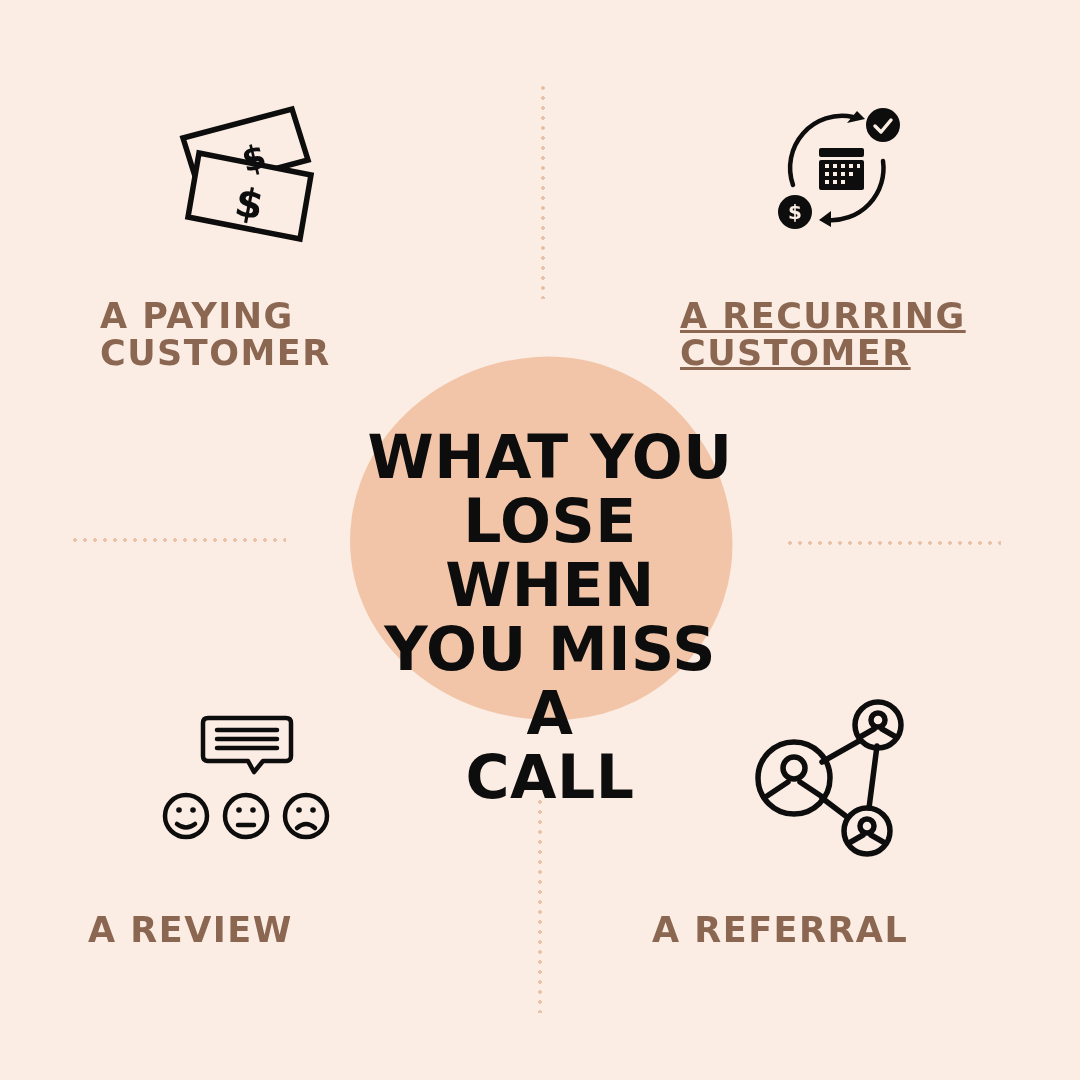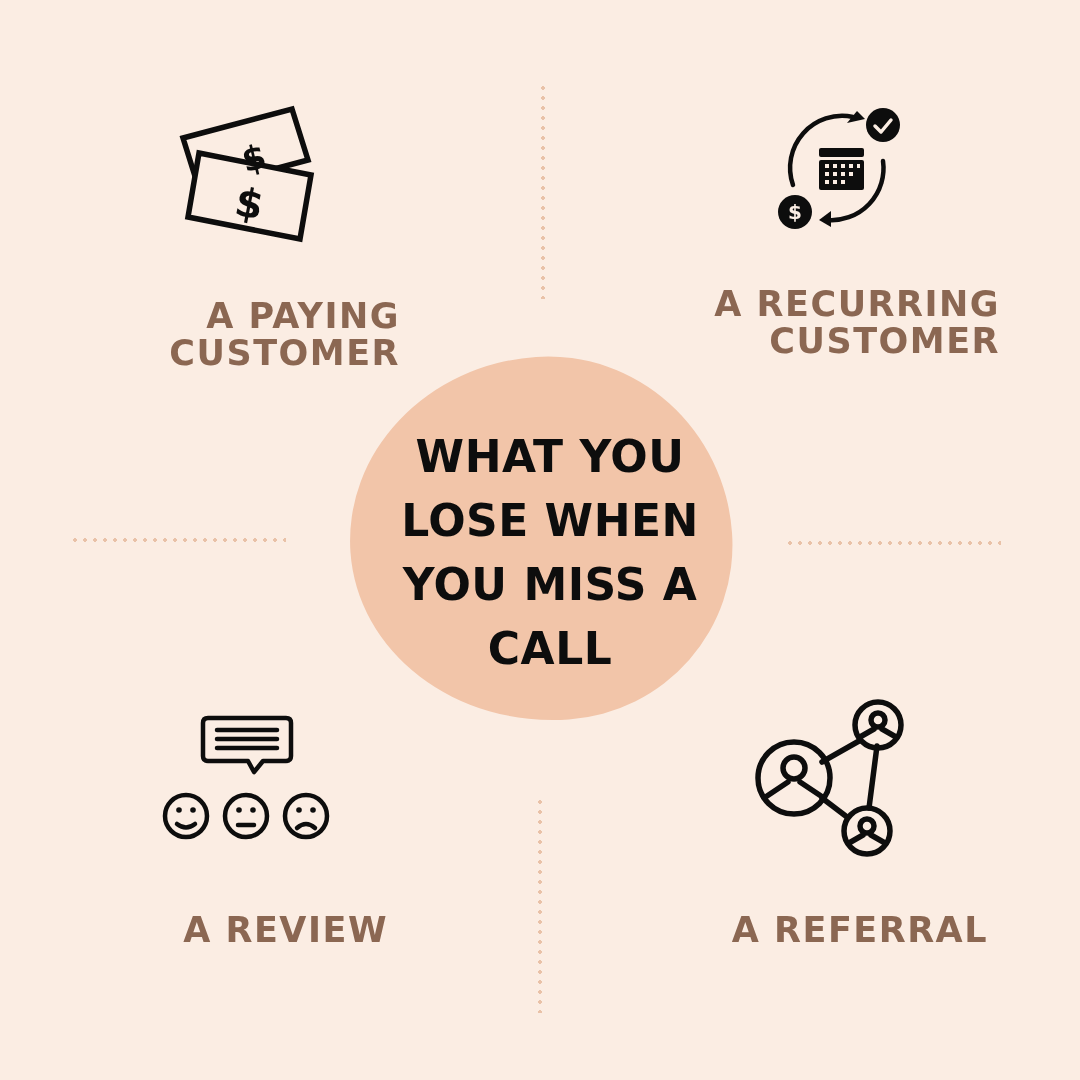--- a/index.html
+++ b/index.html
@@ -1,23 +1,23 @@
 <!DOCTYPE html>
 <html><head>
 <meta charset="utf-8">
 <style>
   html, body { margin:0; padding:0; }
   body { width:1080px; height:1080px; background:#fbede3; position:relative; overflow:hidden; font-family:"DejaVu Sans", sans-serif; }
   .abs { position:absolute; }
   .dots-v { width:4px; background-image:radial-gradient(circle, #e9c2a8 1.7px, transparent 2px); background-size:4px 10px; background-repeat:repeat-y; }
   .dots-h { height:4px; background-image:radial-gradient(circle, #e9c2a8 1.7px, transparent 2px); background-size:10px 4px; background-repeat:repeat-x; }
-  .label { position:absolute; color:#8b6752; font-weight:bold; font-size:35px; line-height:37px; letter-spacing:1.5px; text-align:right; white-space:pre-line; }
+  .label { position:absolute; color:#8b6752; font-weight:bold; font-size:35px; line-height:37px; letter-spacing:1.5px; text-align:left; white-space:pre-line; }
   .blob { position:absolute; left:350px; top:357px; width:382px; height:364px; background:#f2c5a9;
           border-radius:52% 48% 46% 54% / 50% 52% 48% 50%; transform:rotate(-4deg); }
-  .title { position:absolute; left:360px; top:425px; width:380px; color:#0d0d0d; font-weight:bold; font-size:44px; line-height:64px; text-align:center; white-space:pre-line; letter-spacing:0.5px; }
+  .title { position:absolute; left:360px; top:425px; width:380px; color:#0d0d0d; font-weight:bold; font-size:60px; line-height:64px; text-align:center; white-space:pre-line; letter-spacing:0.5px; }
   svg { position:absolute; overflow:visible; }
 </style>
 </head>
 <body>
 
 <div class="abs dots-v" style="left:541px; top:83px; height:216px;"></div>
 <div class="abs dots-h" style="left:70px; top:538px; width:216px;"></div>
 <div class="abs dots-h" style="left:785px; top:541px; width:216px;"></div>
 <div class="abs dots-v" style="left:538px; top:797px; height:216px;"></div>
 
@@ -62,21 +62,21 @@
       <rect x="82" y="59" width="3" height="4"></rect>
     <rect x="50" y="67" width="4" height="4"></rect>
       <rect x="58" y="67" width="4" height="4"></rect>
       <rect x="66" y="67" width="4" height="4"></rect>
       <rect x="74" y="67" width="4" height="4"></rect>
     <rect x="50" y="75" width="4" height="4"></rect>
       <rect x="58" y="75" width="4" height="4"></rect>
       <rect x="66" y="75" width="4" height="4"></rect>
   </g>
 </svg>
-<div class="label" style="left:680px; top:286px; width:320px;">A RECURRING
+<div class="label" style="left:680px; top:298px; width:320px;text-decoration:underline;">A RECURRING
 CUSTOMER</div>
 
 <svg style="left:160px; top:712px;" width="175" height="132" viewBox="0 0 175 132">
   <g fill="none" stroke="#0d0d0d" stroke-width="4.5" stroke-linecap="round" stroke-linejoin="round">
     <path d="M 48 6 H 126 Q 131 6 131 11 V 44 Q 131 49 126 49 H 103 L 94 60 L 88 49 H 48 Q 43 49 43 44 V 11 Q 43 6 48 6 Z"></path>
     <line x1="57" y1="18" x2="117" y2="18"></line>
     <line x1="57" y1="27" x2="117" y2="27"></line>
     <line x1="57" y1="36" x2="117" y2="36"></line>
     <circle cx="26" cy="104" r="21"></circle>
     <circle cx="86" cy="104" r="21"></circle>
@@ -108,13 +108,13 @@
 
     <circle cx="126" cy="27" r="23"></circle>
     <circle cx="126" cy="22" r="7"></circle>
     <path d="M 108 39 L 122 31 M 144 39 L 130 31"></path>
 
     <circle cx="115" cy="133" r="23"></circle>
     <circle cx="115" cy="128" r="7"></circle>
     <path d="M 97 145 L 111 137 M 133 145 L 119 137"></path>
   </g>
 </svg>
-<div class="label" style="left:688px; top:912px; width:300px;">A REFERRAL</div>
+<div class="label" style="left:652px; top:912px; width:300px;">A REFERRAL</div>
 
 </body></html>

